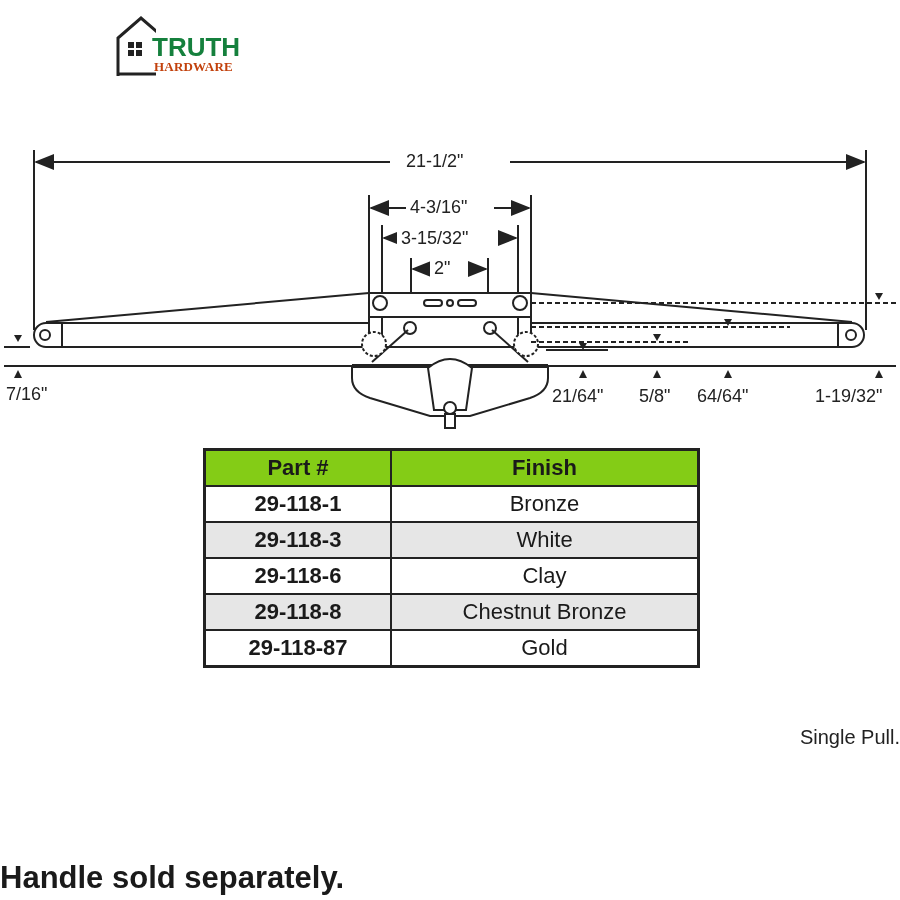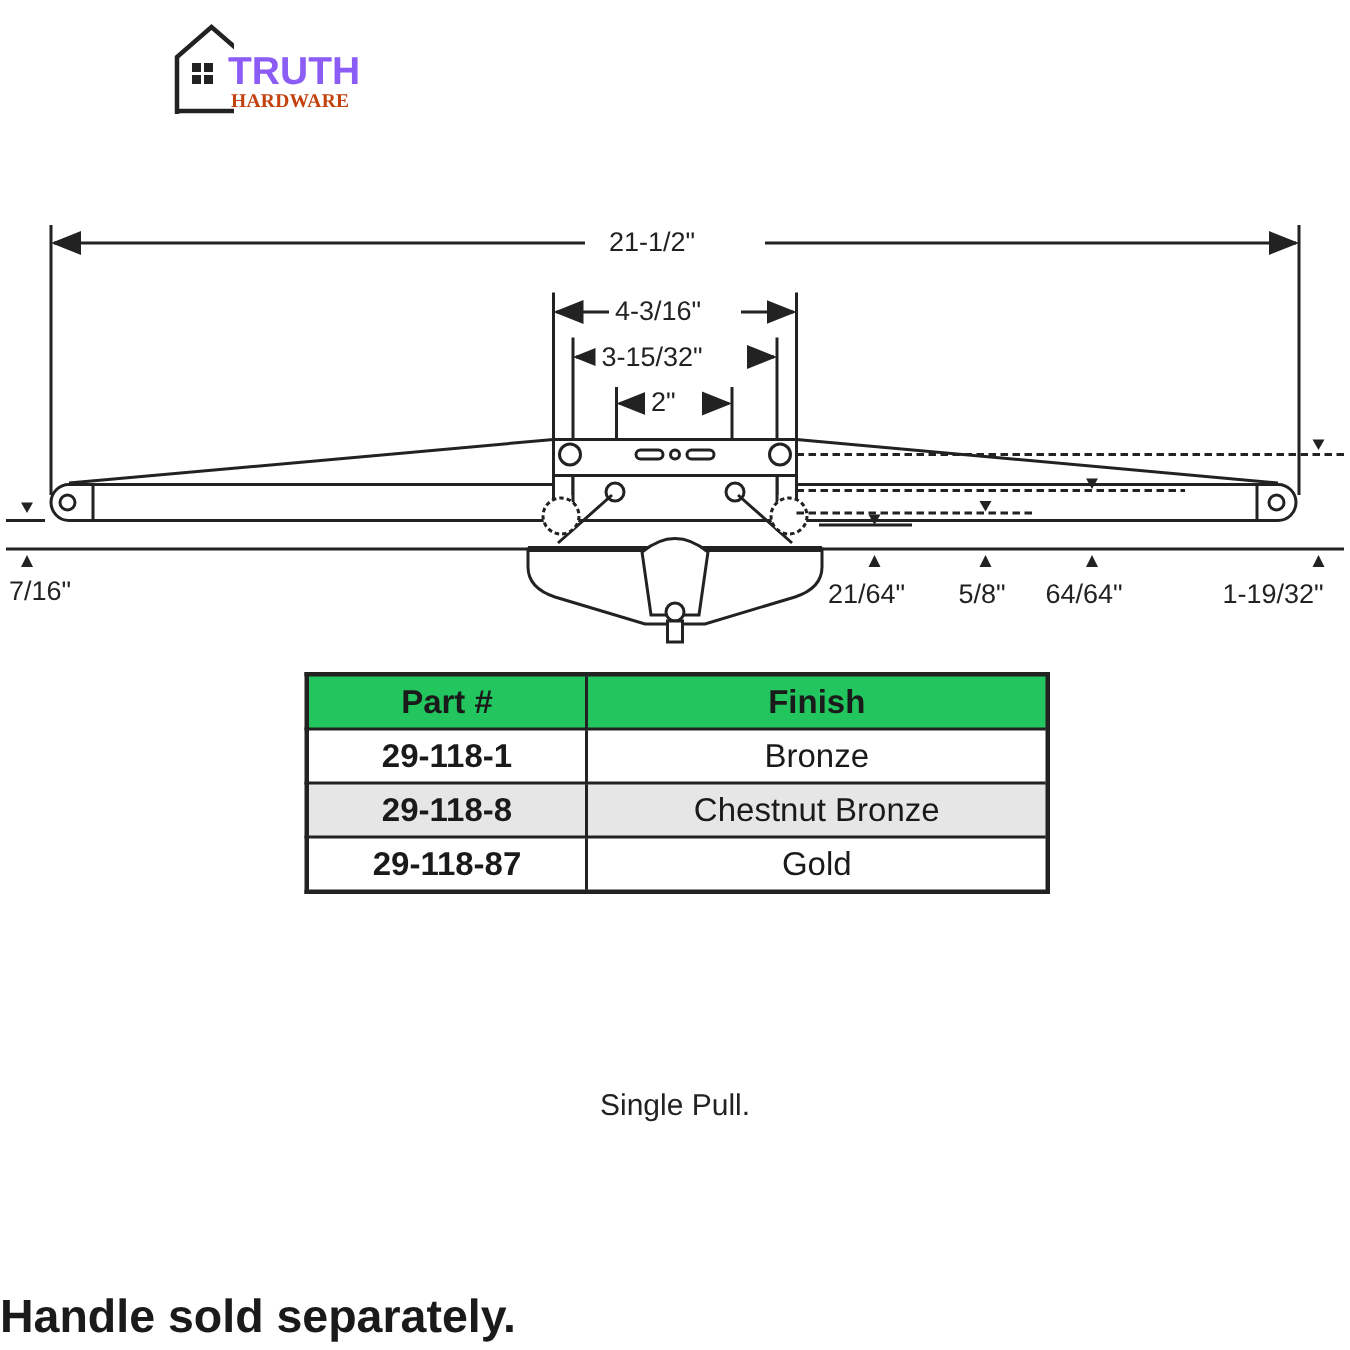--- a/index.html
+++ b/index.html
@@ -1,35 +1,35 @@
 <!DOCTYPE html>
 <html><head>
 <meta charset="utf-8">
 <style>
   html, body { margin: 0; padding: 0; background: #ffffff; }
   body { width: 900px; height: 900px; position: relative; overflow: hidden;
          font-family: "Liberation Sans", sans-serif; color: #1a1a1a; }
   .logo { position: absolute; left: 116px; top: 16px; width: 150px; height: 62px; }
   .logo svg { position: absolute; left: 0; top: 0; }
   .logo .brand { position: absolute; left: 36px; top: 18px; font-weight: 900; font-size: 26px;
-                 letter-spacing: 0px; line-height: 26px; color: #8b5cf6; }
+                 letter-spacing: 0px; line-height: 26px; color: #15803d; }
   .logo .sub { position: absolute; left: 38px; top: 44px; font-weight: 700; font-size: 13px;
                line-height: 14px; color: #c2410c; letter-spacing: 0.2px; font-family: Liberation Serif, serif; }
   .drawing { position: absolute; left: 0; top: 130px; width: 900px; height: 310px; }
   .dim-label { position: absolute; font-size: 18px; line-height: 20px; background: #fff;
                padding: 0 4px; white-space: nowrap; color: #222; }
   .bottom-label { position: absolute; font-size: 18px; line-height: 20px; white-space: nowrap; color: #222; }
   table.parts { position: absolute; left: 203px; top: 448px; width: 497px; border-collapse: collapse;
                 border: 3px solid #222; }
   table.parts th, table.parts td { border: 2px solid #222; height: 34px; padding: 0; text-align: center;
                 font-size: 22px; }
-  table.parts th { background: #22c55e; font-weight: 700; }
+  table.parts th { background: #84cc16; font-weight: 700; }
   table.parts td.part { font-weight: 700; width: 184px; margin-left: 14px; }
   table.parts tr.alt td { background: #e6e6e6; }
-  .caption { position: absolute; left: 0; width: 900px; top: 726px; text-align: center; font-size: 20px; color: #222; }
+  .caption { position: absolute; left: 0; width: 900px; top: 726px; text-align: right; font-size: 20px; color: #222; }
   .footer { position: absolute; left: 0; width: 900px; top: 860px; text-align: left; font-size: 31px;
             font-weight: 700; color: #1a1a1a; }
 </style>
 </head>
 <body>
 
 <div class="logo">
   <svg width="40" height="62" viewBox="0 0 40 62">
     <polyline points="2,60 2,22 25,2 48,22" fill="none" stroke="#222" stroke-width="3"></polyline>
     <line x1="2" y1="58" x2="40" y2="58" stroke="#222" stroke-width="3"></line>
@@ -155,20 +155,28 @@
       <th>Part #</th>
       <th>Finish</th>
     </tr>
   </thead>
   <tbody>
     <tr>
       <td class="part">29-118-1</td>
       <td>Bronze</td>
     </tr>
     <tr class="alt">
+      <td class="part">29-118-3</td>
+      <td>White</td>
+    </tr>
+    <tr>
+      <td class="part">29-118-6</td>
+      <td>Clay</td>
+    </tr>
+    <tr class="alt">
       <td class="part">29-118-8</td>
       <td>Chestnut Bronze</td>
     </tr>
     <tr>
       <td class="part">29-118-87</td>
       <td>Gold</td>
     </tr>
   </tbody>
 </table>
 

